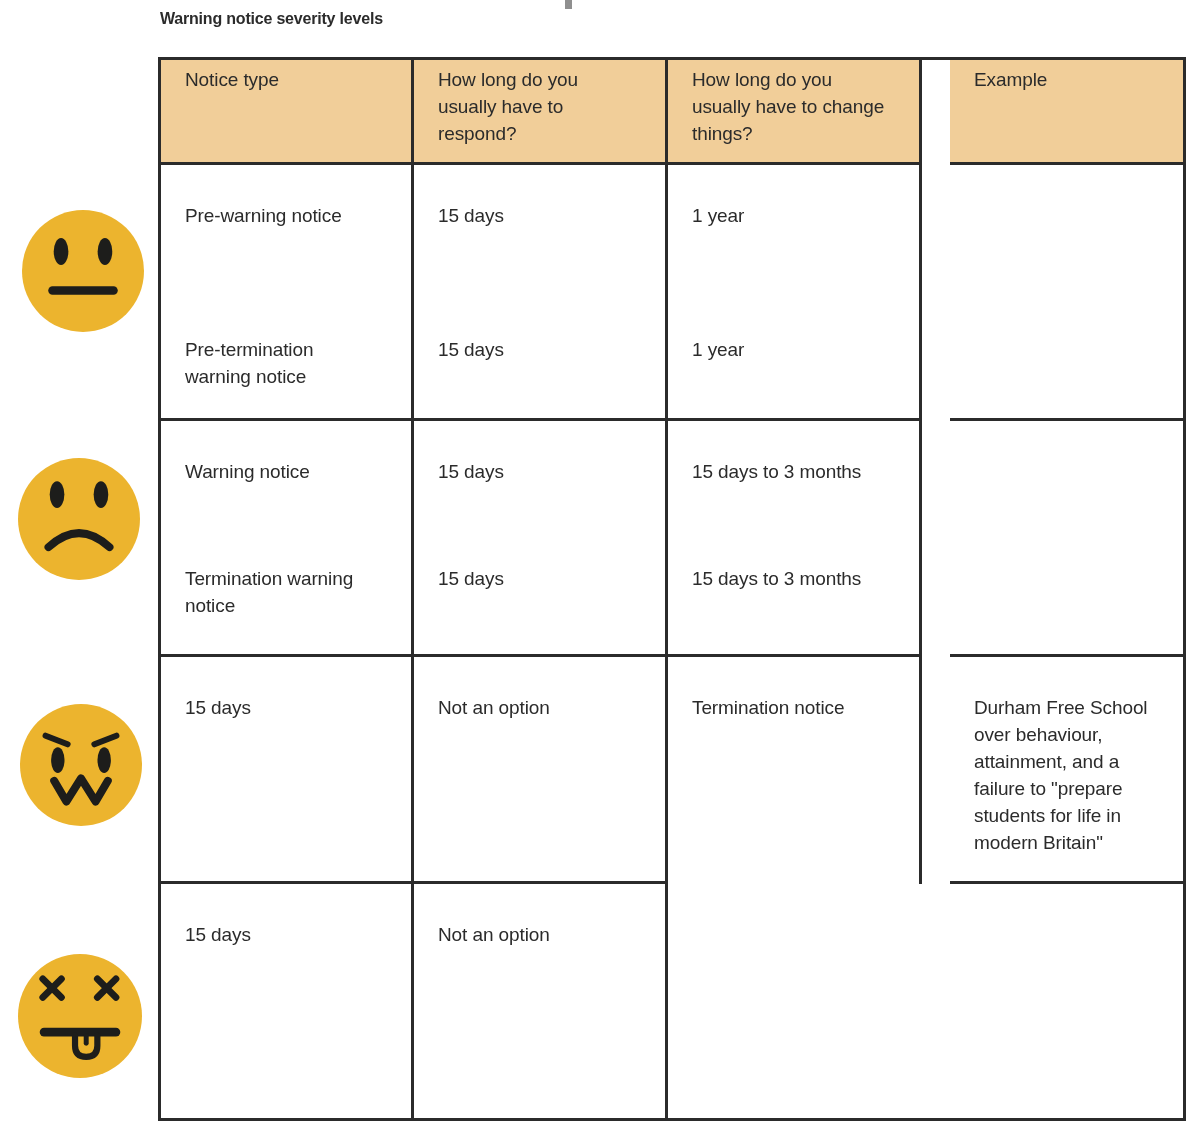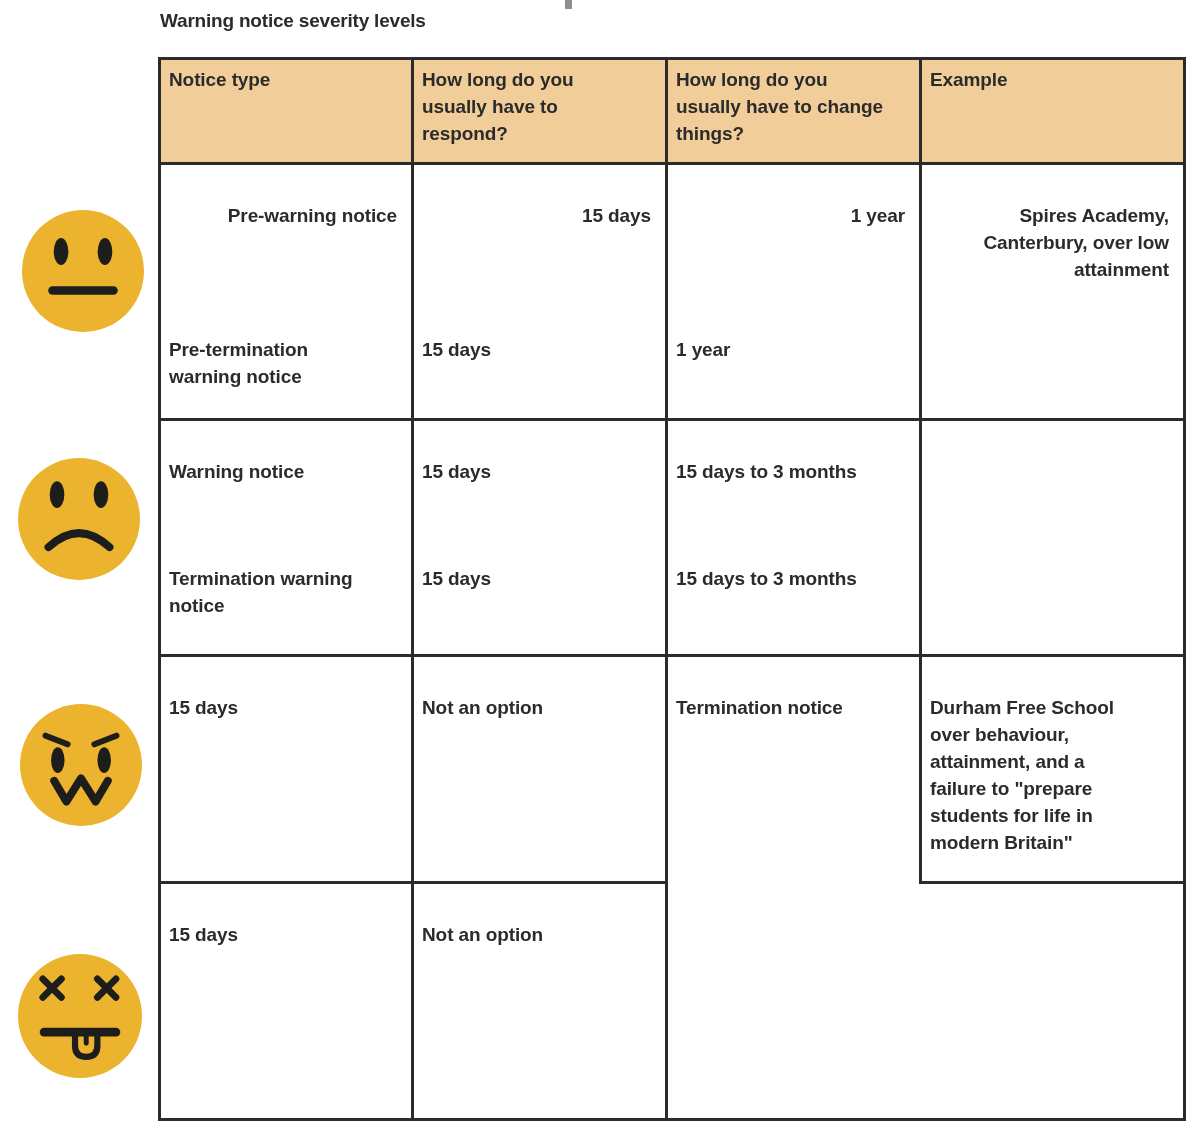--- a/index.html
+++ b/index.html
@@ -4,43 +4,43 @@
 <style>
   html,body{margin:0;padding:0;background:#ffffff;}
   .canvas{
     position:relative;width:1200px;height:1126px;background:#ffffff;
     font-family:"Liberation Sans",sans-serif;color:var(--text,#2b2b2b);
     overflow:hidden;
   }
   .artifact{position:absolute;left:565px;top:0;width:7px;height:9px;background:#8f8f8f;}
   .title{
     position:absolute;left:160px;top:10px;margin:0;
-    font-size:19px;font-weight:700;letter-spacing:-0.2px;color:var(--text,#2b2b2b);
+    font-size:16px;font-weight:700;letter-spacing:-0.2px;color:var(--text,#2b2b2b);
   }
   .severity-table{
     position:absolute;left:158px;top:57px;width:1022px;height:1058px;
     display:grid;
     grid-template-columns:253px 254px 254px 1fr;
     grid-template-rows:105px 256px 236px 227px 1fr;
     border:3px solid var(--border,#2b2b2b);
     background:#ffffff;
   }
   .cell{
     box-sizing:border-box;
     border-right:3px solid var(--border,#2b2b2b);
     border-bottom:3px solid var(--border,#2b2b2b);
-    padding:10px 14px 0 8px;
-    font-size:19px;line-height:27px;font-weight:700;
+    padding:10px 14px 0 24px;
+    font-size:19px;line-height:27px;font-weight:400;
     white-space:pre-line;letter-spacing:-0.1px;
   }
   .cell.head{background:var(--header-bg,#F1CE99);padding-top:6px;}
-  .c4{border-right:none;}
+  .c4{border-right:none;margin-left:28px;}
   .r-last{border-bottom:none;}
   .cell p{margin:0;}
-  .r0 .e1{height:107px;text-align:right;}
+  .r0 .e1{height:107px;}
   .r1 .e1{height:80px;}
   .face{position:absolute;}
   .f1{left:22px;top:210px;width:122px;height:122px;}
   .f2{left:18px;top:458px;width:122px;height:122px;}
   .f3{left:20px;top:704px;width:122px;height:122px;}
   .f4{left:18px;top:954px;width:124px;height:124px;}
 </style>
 </head>
 <body>
 
@@ -102,23 +102,20 @@
     </div>
     <div class="cell r0">
       <p class="e1">15 days</p>
       <p class="e2">15 days</p>
     </div>
     <div class="cell r0">
       <p class="e1">1 year</p>
       <p class="e2">1 year</p>
     </div>
     <div class="cell r0 c4">
-      <p class="e1">Spires Academy,
-Canterbury, over low
-attainment</p>
     </div>
 
     <div class="cell r1">
       <p class="e1">Warning notice</p>
       <p class="e2">Termination warning
 notice</p>
     </div>
     <div class="cell r1">
       <p class="e1">15 days</p>
       <p class="e2">15 days</p>

